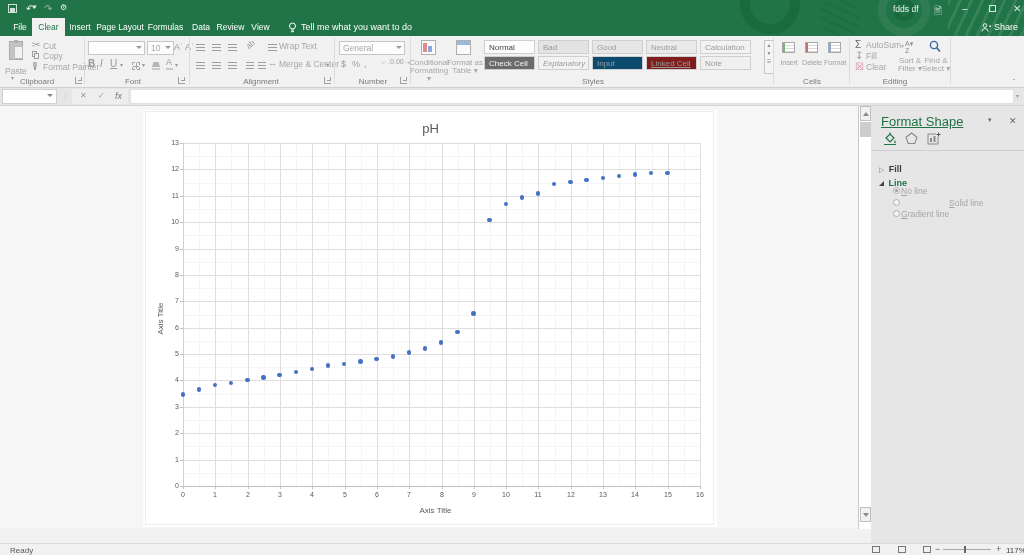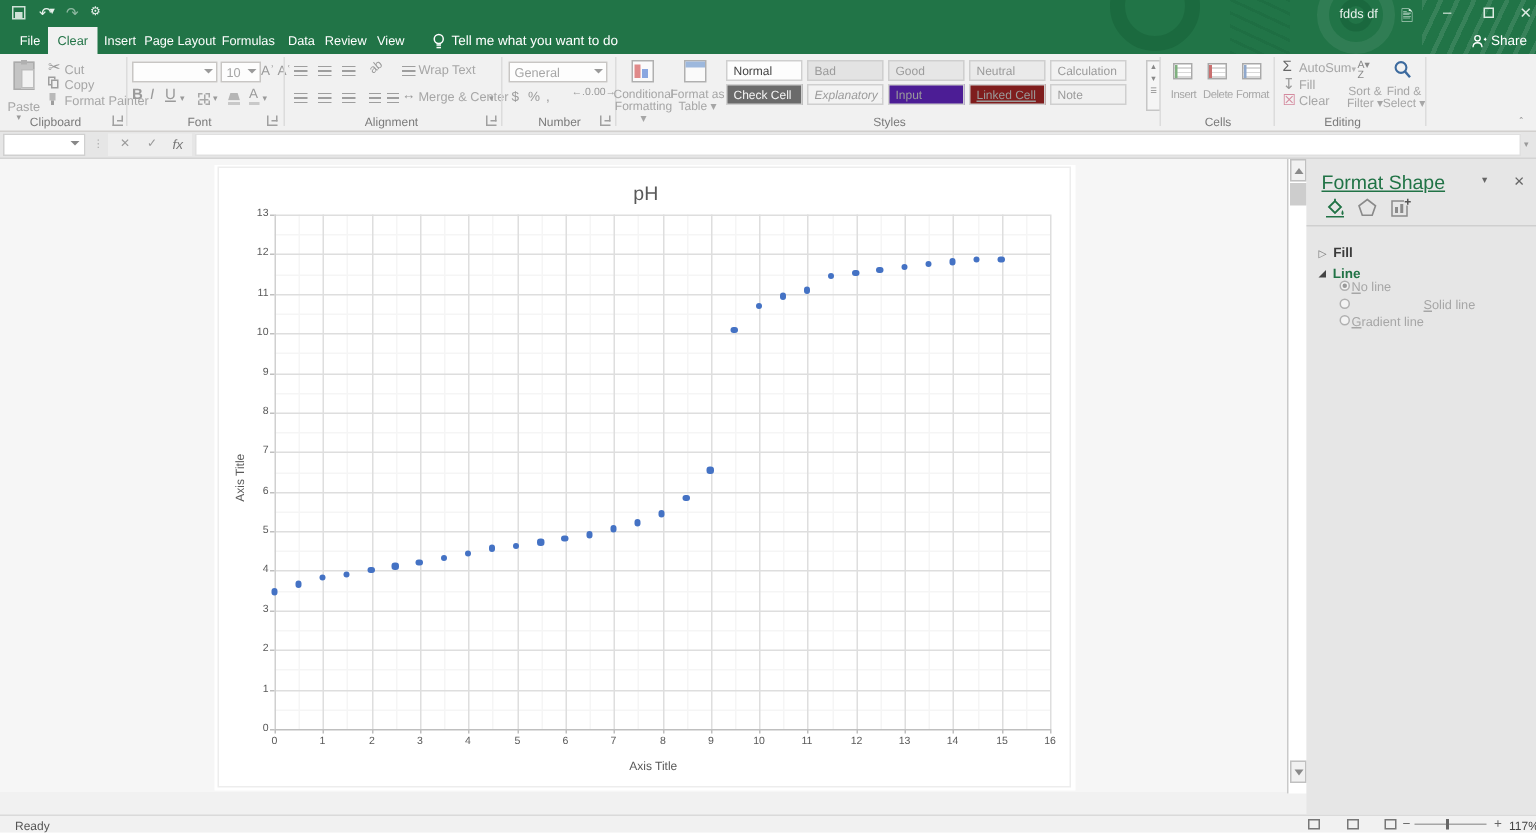--- a/index.html
+++ b/index.html
@@ -217,21 +217,21 @@
     </div>
     <div class="abs rlbl" style="left:446px;top:23px;width:38px;text-align:center;line-height:8px;font-size:8px;"><span>Format as Table</span> ▾</div>
     <div class="abs" id="stylegallery" style="left:484px;top:3px;">
         <div class="stylecell" style="left: 0px; top: 1px; background: rgb(253, 253, 253); color: rgb(68, 68, 68);">Normal</div>
         <div class="stylecell" style="left: 54px; top: 1px; background: rgb(227, 227, 227); color: rgb(155, 155, 155);">Bad</div>
         <div class="stylecell" style="left: 108px; top: 1px; background: rgb(230, 230, 230); color: rgb(155, 155, 155);">Good</div>
         <div class="stylecell" style="left: 162px; top: 1px; background: rgb(234, 234, 234); color: rgb(155, 155, 155);">Neutral</div>
         <div class="stylecell" style="left: 216px; top: 1px; background: rgb(242, 242, 242); color: rgb(155, 155, 155);">Calculation</div>
         <div class="stylecell" style="left: 0px; top: 17px; background: rgb(107, 107, 107); color: rgb(245, 245, 245);">Check Cell</div>
         <div class="stylecell" style="left: 54px; top: 17px; background: rgb(242, 242, 242); color: rgb(155, 155, 155); font-style: italic;">Explanatory ...</div>
-        <div class="stylecell" style="left: 108px; top: 17px; background: #4c1d95; color: rgb(155, 155, 155);">Input</div>
+        <div class="stylecell" style="left: 108px; top: 17px; background: #0c4a6e; color: rgb(155, 155, 155);">Input</div>
         <div class="stylecell" style="left: 162px; top: 17px; background: #7f1d1d; color: rgb(155, 155, 155); text-decoration: underline;">Linked Cell</div>
         <div class="stylecell" style="left: 216px; top: 17px; background: rgb(240, 240, 240); color: rgb(155, 155, 155);">Note</div>
       </div>
     <div class="abs" style="left:764px;top:4px;width:10px;height:34px;border:1px solid #c6c6c6;background:#f5f5f5;">
       <div style="text-align:center;font-size:5px;color:#888;line-height:8px;">▲<br>▼<br>☰</div>
     </div>
     <div class="glabel" style="left:570px;width:46px;">Styles</div>
     <div class="gsep" style="left:773px;"></div>
 
     <div id="cellsgroup"></div>

